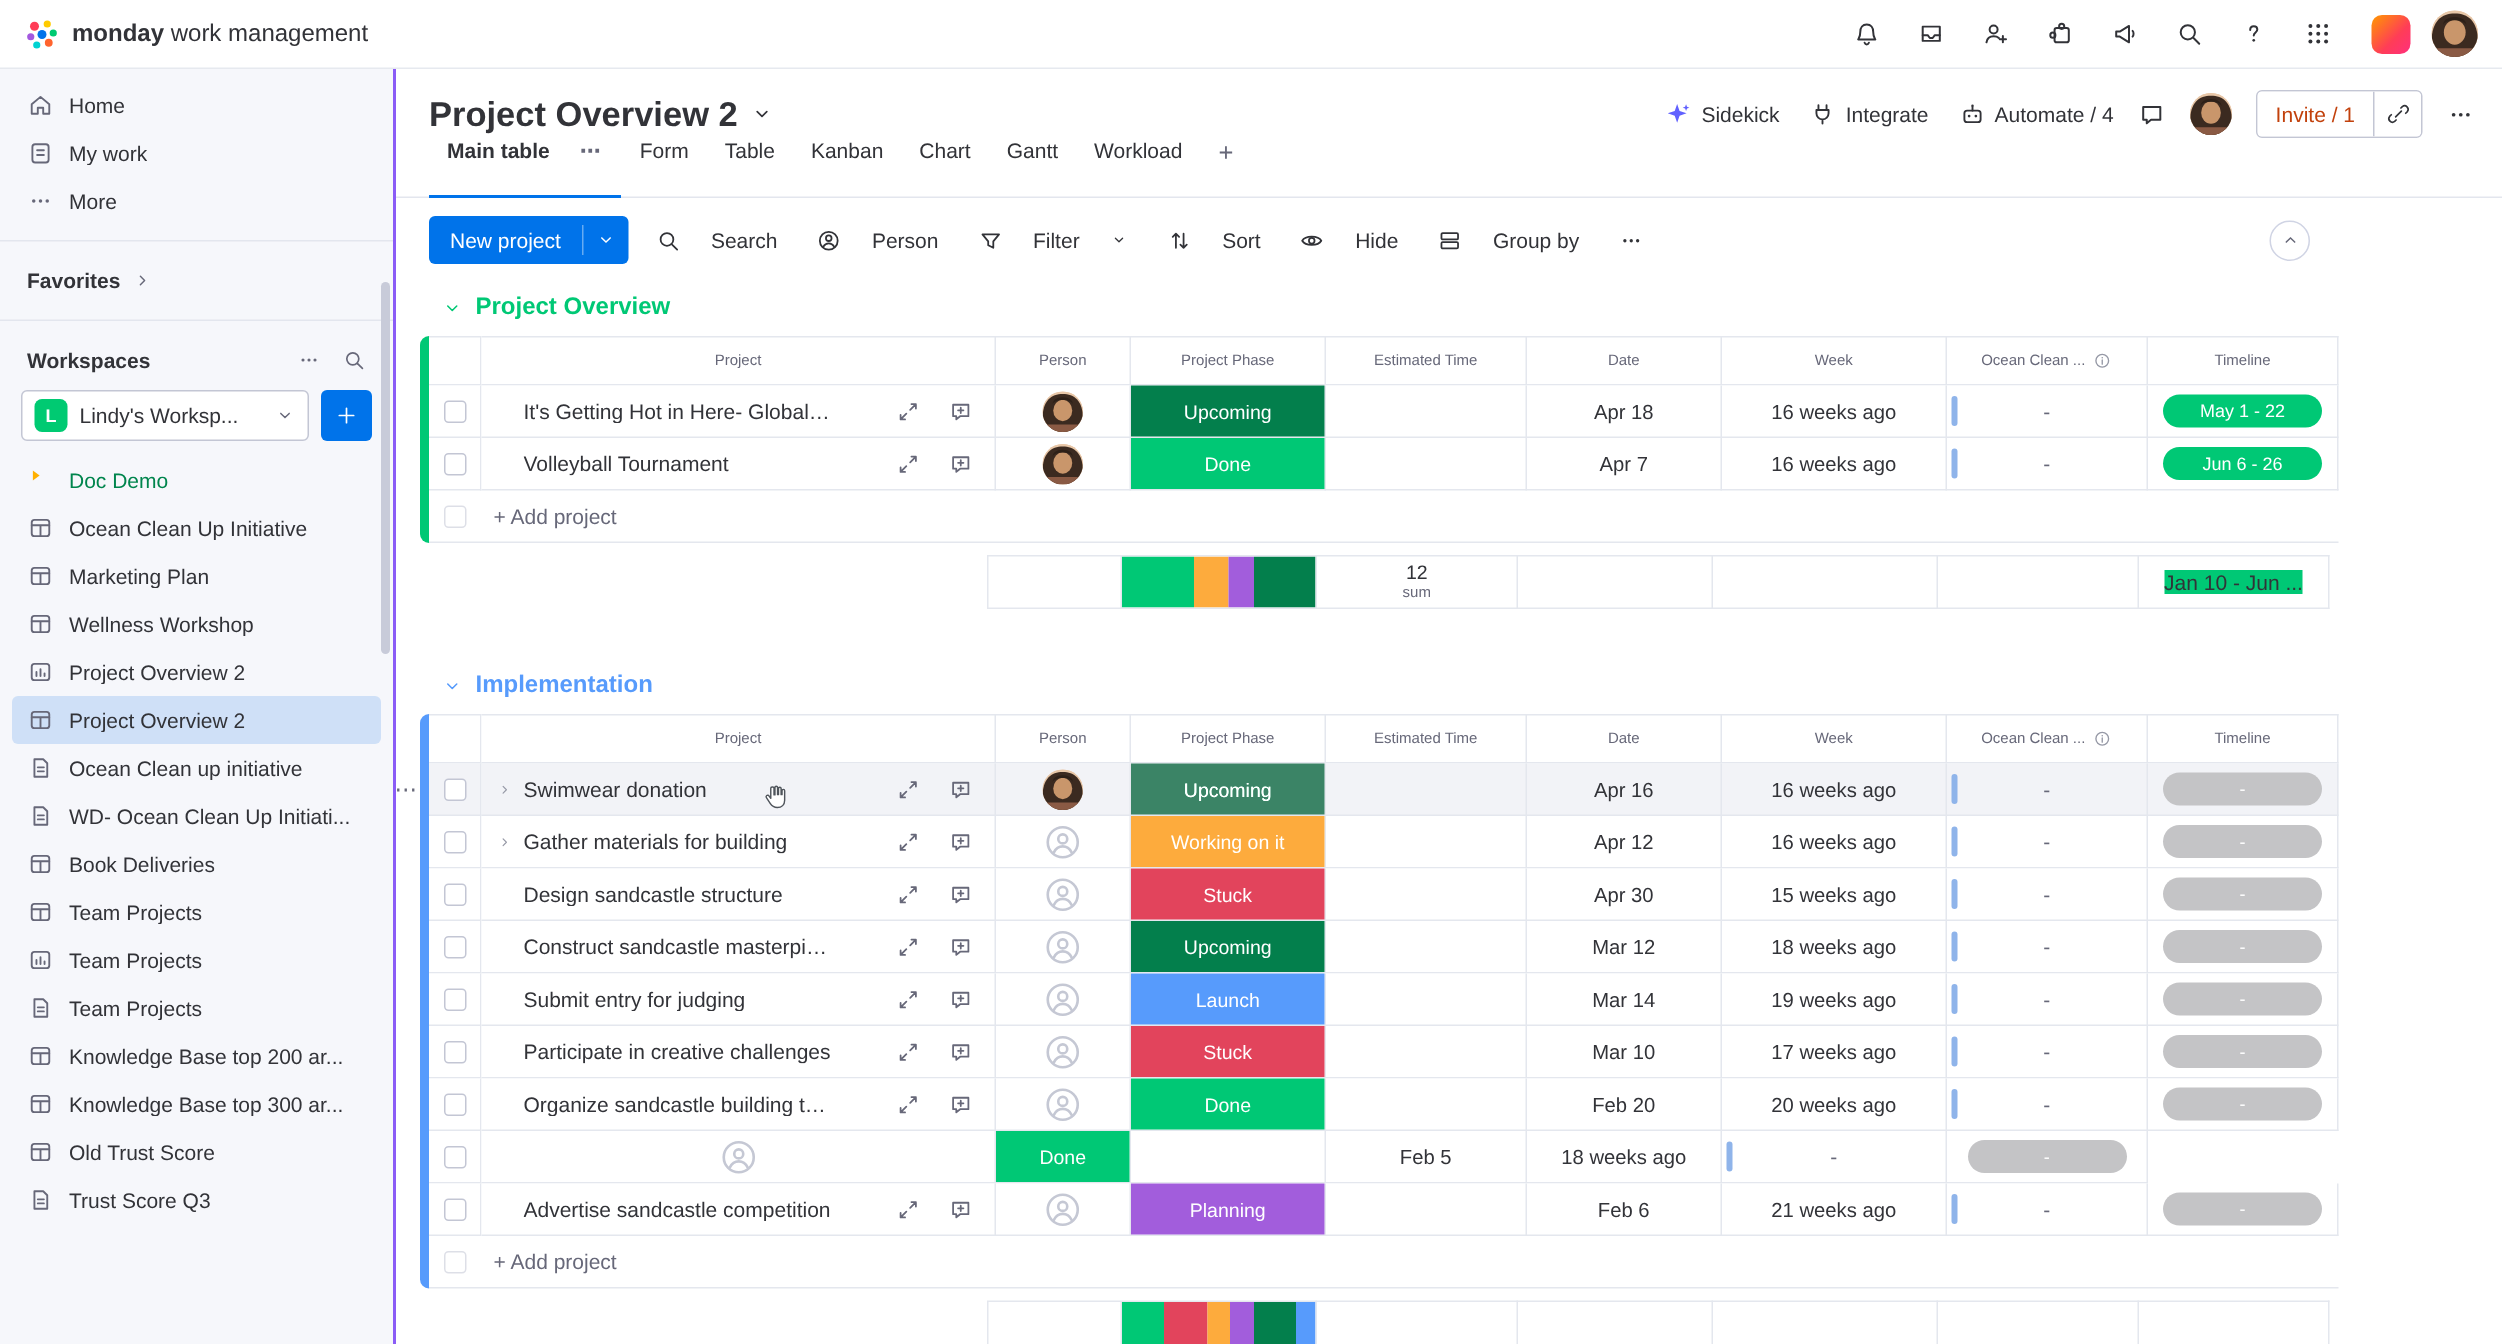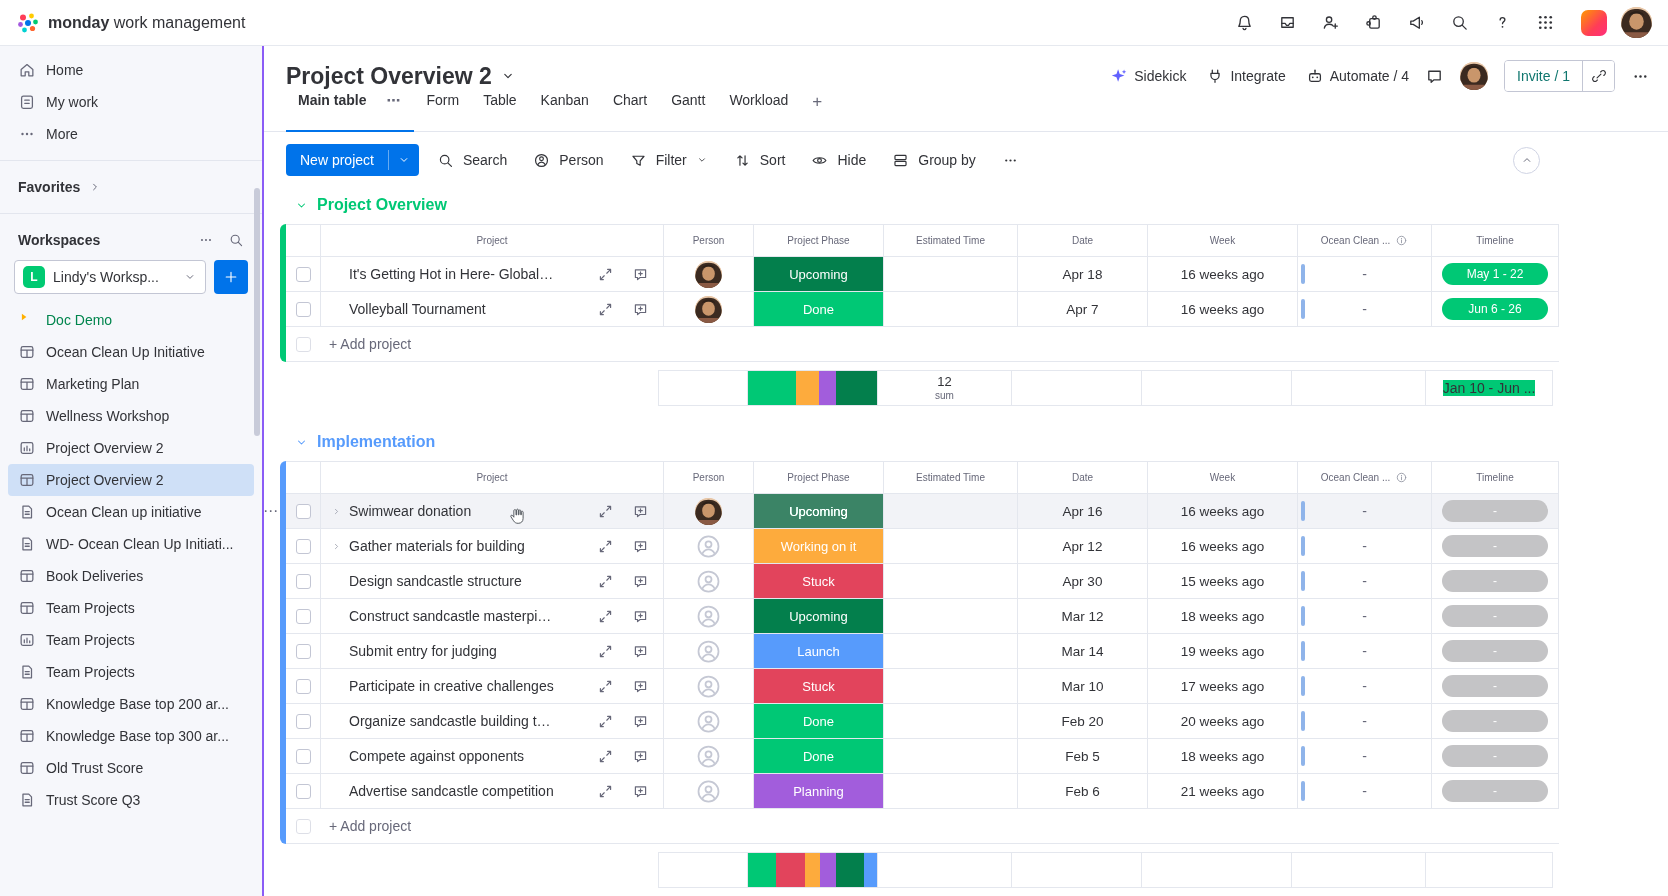--- a/index.html
+++ b/index.html
@@ -57,46 +57,46 @@
   .title{font-size:23px;font-weight:700}
   .title-caret{margin-left:8px;color:#323338;cursor:pointer}
   .title-caret svg{width:16px;height:16px}
   .header-right{margin-left:auto;display:flex;align-items:center;gap:16px}
   #header-actions{display:flex;align-items:center;gap:20px}
   .haction{display:flex;align-items:center;gap:6px;cursor:pointer}
   .haction .hic svg{width:18px;height:18px}
   .hicon{color:#323338;cursor:pointer}
   .hicon svg{width:19px;height:19px}
   .invite-group{display:flex;align-items:stretch;border:1px solid #c3c6d4;border-radius:4px;overflow:hidden;height:32px}
-  .invite-btn{border:none;background:#fff;padding:0 12px;font-size:14px;font-family:inherit;color:#0f766e;cursor:pointer}
+  .invite-btn{border:none;background:#fff;padding:0 12px;font-size:14px;font-family:inherit;color:#c2410c;cursor:pointer}
   .link-btn{border:none;border-left:1px solid #c3c6d4;background:#fff;width:32px;display:flex;align-items:center;justify-content:center;cursor:pointer;color:#323338}
   .link-btn svg{width:16px;height:16px}
 
   .tabs{display:flex;align-items:center;padding:0 22px;height:40px;flex:0 0 40px;border-bottom:1px solid #e3e6ee}
   .tab{height:40px;display:flex;align-items:flex-start;gap:20px;padding:0 12px;border-bottom:2px solid transparent;cursor:pointer;color:#323338}
   .tab.active{font-weight:600;border-bottom-color:#0073ea}
   .tab .tdots{color:#676879;letter-spacing:2px}
   .tab.add{color:#676879;font-size:17px}
 
   .toolbar{display:flex;align-items:center;gap:8px;padding:12px 22px 10px 22px;height:54px;flex:0 0 54px}
   .btn-new{display:flex;height:32px;background:#0073ea;border-radius:4px;color:#fff;overflow:hidden;cursor:pointer}
   .btn-new .lbl{display:flex;align-items:center;padding:13px 14px;font-weight:500}
   .btn-new .sep{width:1px;background:rgba(255,255,255,.4);margin:6px 0}
   .btn-new .car{display:flex;align-items:center;padding:0 8px}
   .btn-new .car svg{width:14px;height:14px}
   #toolbar-buttons{display:flex;align-items:center;gap:6px}
-  .tbtn{display:flex;align-items:center;gap:9px;height:32px;padding:0 10px;border:none;background:transparent;border-radius:4px;font-size:14px;font-family:inherit;color:#323338;cursor:pointer}
+  .tbtn{display:flex;align-items:center;gap:20px;height:32px;padding:0 10px;border:none;background:transparent;border-radius:4px;font-size:14px;font-family:inherit;color:#323338;cursor:pointer}
   .tbtn .tic svg{width:17px;height:17px}
   .tbtn .caret svg{width:12px;height:12px}
   .collapse-btn{margin-left:auto;margin-right:106px;width:27px;height:27px;border:1px solid #d0d4e4;border-radius:50%;background:#fff;color:#676879;display:flex;align-items:center;justify-content:center;cursor:pointer}
   .collapse-btn svg{width:14px;height:14px}
 
   
   .content{flex:1;overflow:hidden;padding:2px 0 0 16px;--line:#e4e7ee}
-  .group{width:1279px;margin-bottom:27px}
+  .group{width:1279px;margin-bottom:42px}
   .group-header{display:flex;align-items:center;gap:8px;color:var(--gc);font-size:16px;font-weight:600;margin:8px 0 10px 14px}
   .group-header .gcaret{cursor:pointer}
   .group-header .gcaret svg{width:15px;height:15px}
   .gtable{position:relative;width:1279px;padding-left:6px;background:#fff}
   .gtable::before{content:"";position:absolute;left:0;top:0;bottom:0;width:6px;background:var(--gc);border-radius:6px 0 0 6px;z-index:2}
   .trow{display:grid;grid-template-columns:35px 343px 90px 130px 134px 130px 150px 134px 127px}
   .trow>div{display:flex;align-items:center;justify-content:center;min-height:35px;position:relative;background:#fff}
   .thead>div{border-top:1px solid var(--line);border-right:1px solid var(--line);border-bottom:1px solid var(--line);min-height:33px;color:#676879;font-size:10px}
   .item>div{border-right:1px solid var(--line);border-bottom:1px solid var(--line)}
   .hc-info{margin-left:5px;color:#9699a6}
@@ -1151,37 +1151,20 @@
                 <div class="c-week">20 weeks ago</div>
                 <div class="c-ocean">-</div>
                 <div class="c-timeline">
                   <div class="pill-tl" style="background: rgb(196, 196, 198);">-</div>
                 </div>
               </div>
               <div class="trow item">
                 <div class="c-check">
                   <span class="checkbox"></span>
                 </div>
-                <div class="c-project">
-                  <span class="expand-spacer"></span>
-                  <span class="pname">Compete against opponents</span>
-                  <span class="row-icons">
-                    <span>
-                      <svg viewBox="0 0 20 20" fill="none" stroke="currentColor" stroke-width="1.4" stroke-linecap="round" stroke-linejoin="round">
-                        <path d="M11.5 8.5 L16 4 M12.5 4 H16 V7.5 M8.5 11.5 L4 16 M4 12.5 V16 H7.5"></path>
-                      </svg>
-                    </span>
-                    <span>
-                      <svg viewBox="0 0 20 20" fill="none" stroke="currentColor" stroke-width="1.4" stroke-linecap="round" stroke-linejoin="round">
-                        <path d="M4 4.5 H16 V13.5 H9.5 L6.5 16 V13.5 H4 Z"></path>
-                        <path d="M10 6.8 V11 M7.9 8.9 H12.1"></path>
-                      </svg>
-                    </span>
-                  </span>
-                </div>
                 <div class="c-person">
                   <span class="person-ph">
                     <svg viewBox="0 0 20 20" fill="none" stroke="currentColor" stroke-width="1.4" stroke-linecap="round" stroke-linejoin="round">
                       <circle cx="10" cy="10" r="8"></circle>
                       <circle cx="10" cy="8.2" r="2.4"></circle>
                       <path d="M5.2 15.5 C6.3 13.3 8 12.2 10 12.2 C12 12.2 13.7 13.3 14.8 15.5"></path>
                     </svg>
                   </span>
                 </div>
                 <div class="c-phase">

